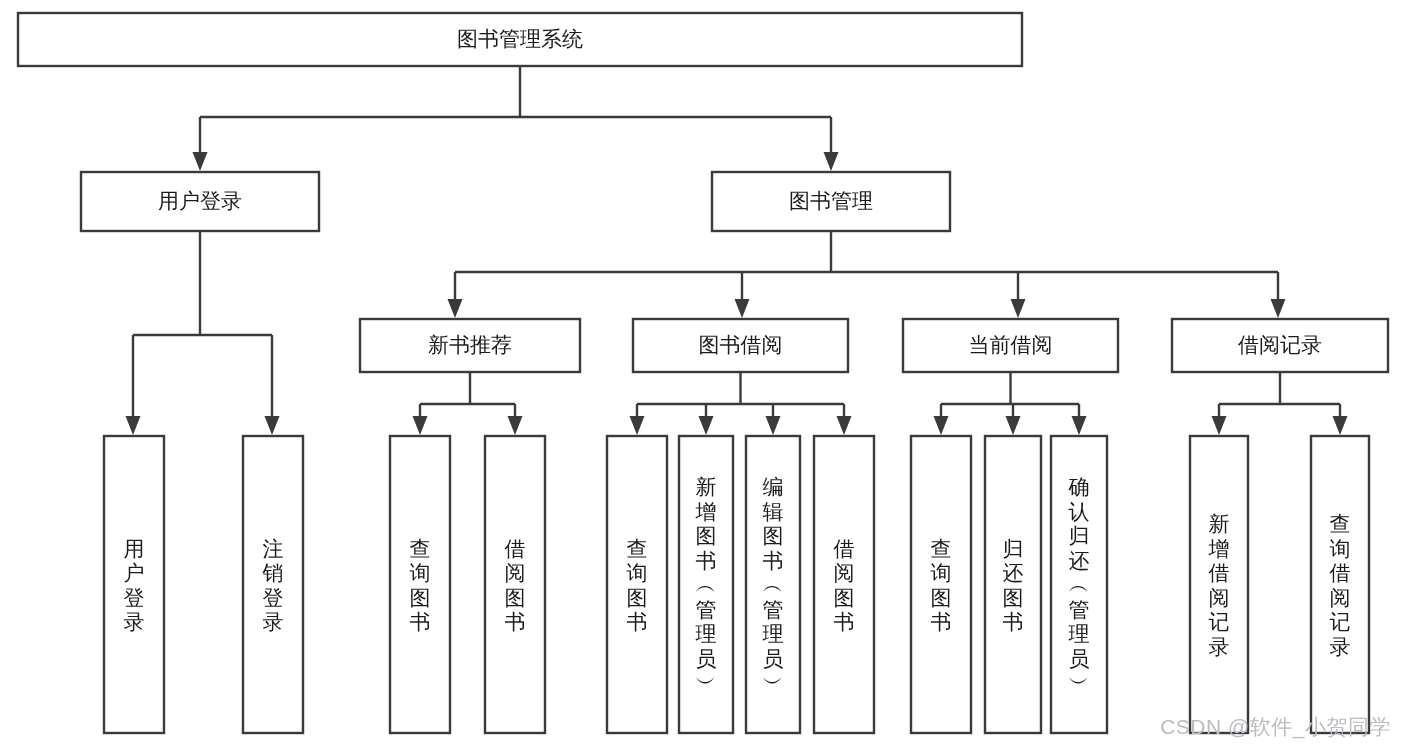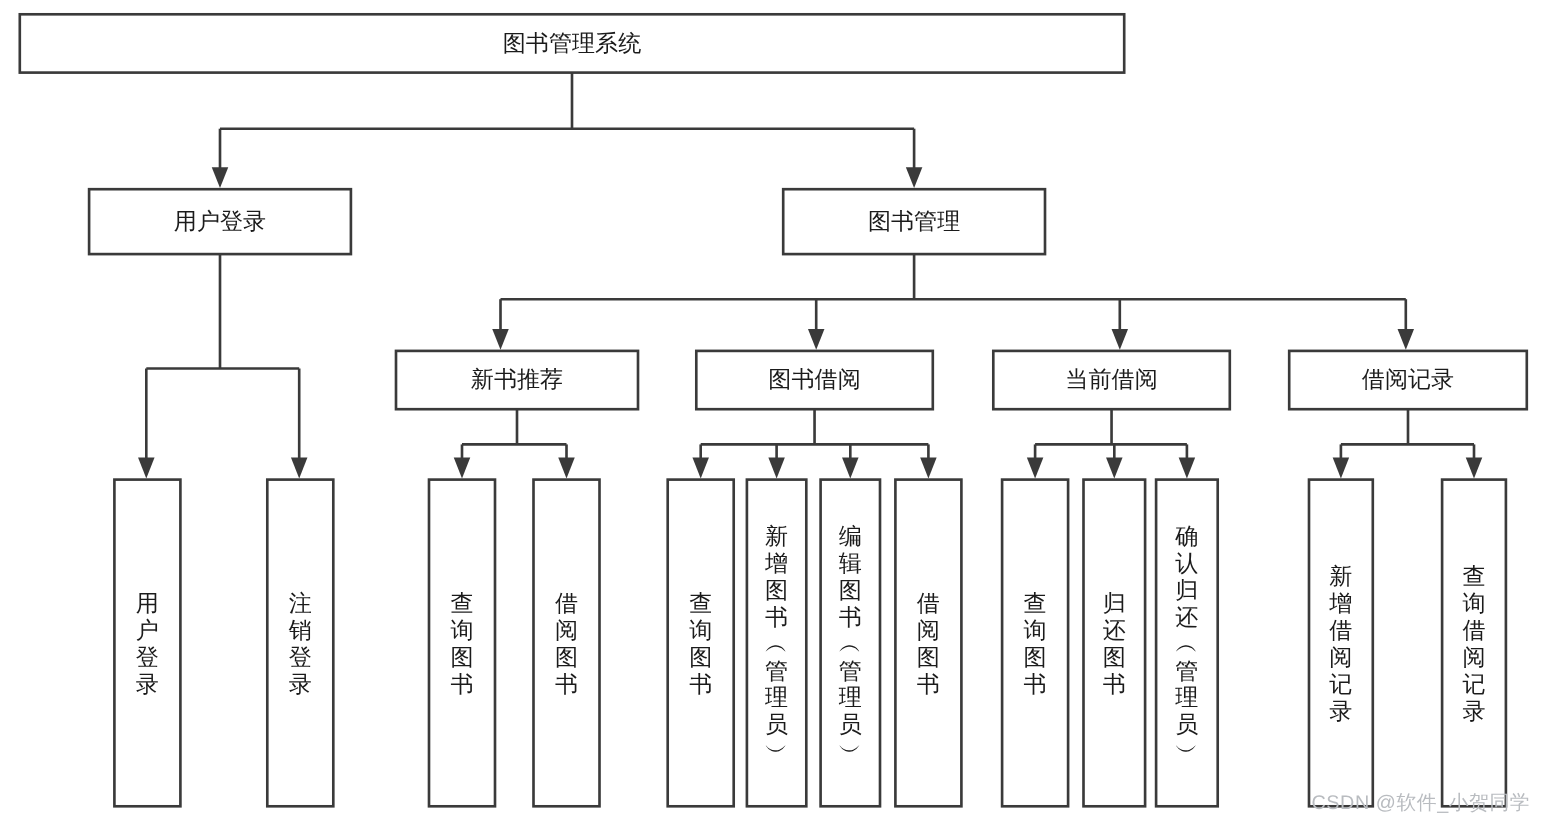--- a/index.html
+++ b/index.html
@@ -48,21 +48,21 @@
     font-family: "Liberation Sans", "DejaVu Sans", sans-serif;
     fill: #1b1b1b;
     font-size: 21px;
     text-anchor: middle;
   }
   .watermark {
     position: absolute;
     right: 14px;
     bottom: 6px;
     font-family: "Liberation Sans", "DejaVu Sans", sans-serif;
-    font-size: 18px;
+    font-size: 21px;
     color: #b9bcc0;
     letter-spacing: 0.5px;
     white-space: nowrap;
     pointer-events: none;
   }
 </style>
 </head>
 <body>
 
 <svg id="canvas" viewBox="0 0 1405 747">

